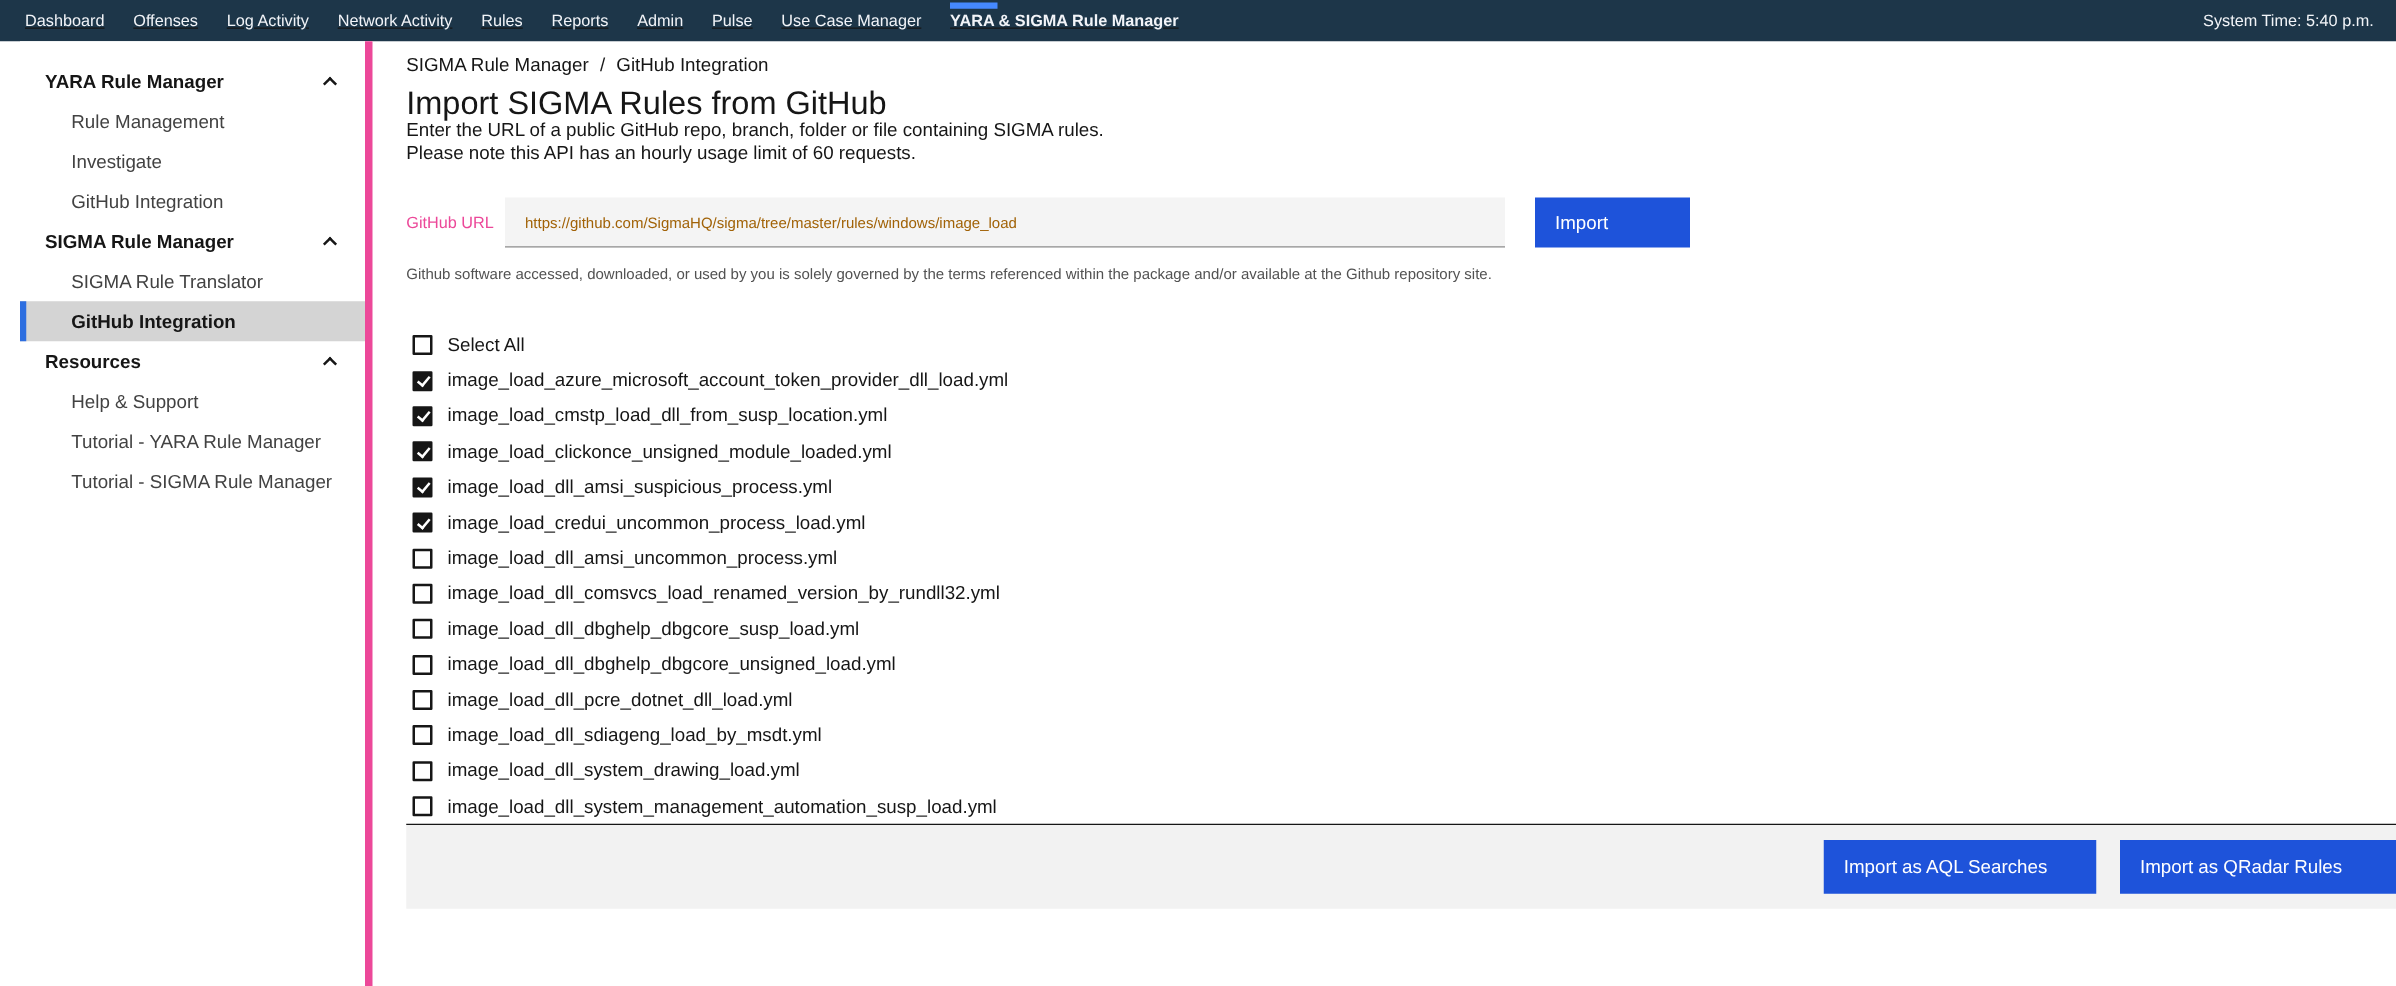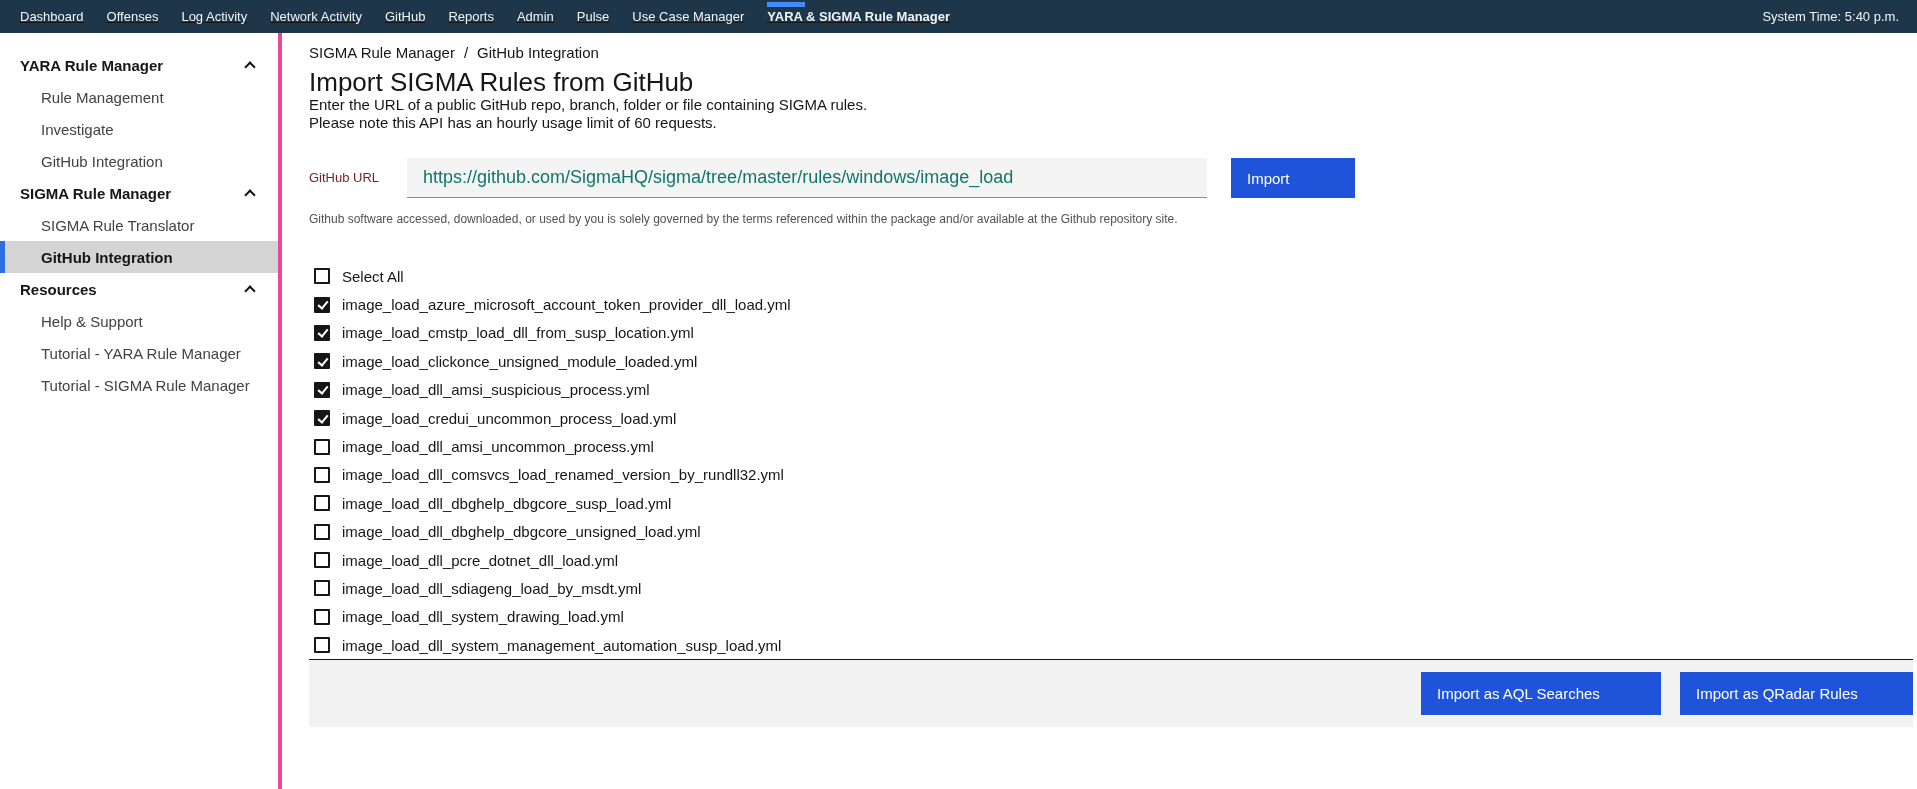--- a/index.html
+++ b/index.html
@@ -21,22 +21,22 @@
   }
   .nav-item.active { font-weight:bold; }
   .nav-item.active::before {
     content:""; position:absolute; top:2px; left:0;
     width:38px; height:5px; background:var(--nav-active-indicator,#4589ff);
   }
   .systime { display:flex; align-items:center; color:#f2f4f8; font-size:13px; white-space:nowrap; }
   
   .main-body { display:flex; height:756px; }
   .sidebar {
-    flex:none; width:282px; border-right:4px solid #ec4899;
-    padding-top:16px; background:#ffffff;
+    flex:none; width:282px; border-right:6px solid #ec4899;
+    padding-top:16px; background:#ffffff;margin-left:16px;
   }
   .side-header {
     height:32px; display:flex; align-items:center; justify-content:space-between;
     padding:0 24px 0 20px; font-size:15px; font-weight:bold; color:#161616; cursor:pointer;
   }
   .chev {
     width:8px; height:8px; border-left:2px solid #161616; border-top:2px solid #161616;
     transform:rotate(45deg); margin-top:3px;
   }
   .side-item {
@@ -49,25 +49,25 @@
     padding-left:36px; font-weight:bold; color:#161616;
   }
   .content { padding:10px 0 0 27px; width:1631px; }
   
   .breadcrumb { display:flex; gap:9px; font-size:15px; line-height:20px; color:#161616; }
   .breadcrumb .crumb { cursor:pointer; }
   .page-title { font-size:26px; font-weight:400; line-height:28px; margin-top:5px; }
   .desc { font-size:15px; line-height:18px; }
   
   .form-row { display:flex; align-items:flex-start; margin-top:26px; }
-  .url-label { width:66px; margin-right:32px; font-size:13px; color:#7f1d1d; line-height:40px; white-space:nowrap; }
+  .url-label { width:66px; margin-right:13px; font-size:13px; color:#ec4899; line-height:40px; white-space:nowrap; }
   .url-input {
     width:800px; height:40px; background:var(--input-bg,#f4f4f4);
     border:none; border-bottom:1px solid #8d8d8d; padding:0 16px;
-    font-size:18px; color:#0f766e; font-family:inherit; outline:none;
+    font-size:12px; color:#a16207; font-family:inherit; outline:none;
   }
   .import-btn {
     margin-left:24px; width:124px; height:40px;
     background:var(--primary-button,#1e53da); color:#ffffff; border:none;
     text-align:left; padding-left:16px; font-size:15px; font-family:inherit; cursor:pointer;
   }
   .disclaimer { margin-top:14px; font-size:12px; line-height:14px; color:#525252; }
   
   .file-list { margin-top:36px; }
   .file-row { height:28.4px; display:flex; align-items:center; gap:12px; padding-left:5px; }
@@ -84,33 +84,33 @@
   
   .footer-bar {
     width:1604px; height:68px; background:var(--footer-bg,#f2f2f2);
     border-top:1px solid #161616;
     display:flex; align-items:center; justify-content:flex-end; gap:19px;
   }
   .footer-btn {
     height:43px; background:var(--primary-button,#1e53da); color:#ffffff; border:none;
     text-align:left; padding:0 16px; font-size:15px; font-family:inherit; cursor:pointer; white-space:nowrap;
   }
-  .btn-aql { width:240px; }
+  .btn-aql { width:218px; }
   .btn-qradar { width:233px; }
 </style>
 </head>
 <body>
 
 <header class="topnav">
   <nav class="nav-items" id="nav-items">
       <div class="nav-item">Dashboard</div>
       <div class="nav-item">Offenses</div>
       <div class="nav-item">Log Activity</div>
       <div class="nav-item">Network Activity</div>
-      <div class="nav-item">GitHub</div>
+      <div class="nav-item">Rules</div>
       <div class="nav-item">Reports</div>
       <div class="nav-item">Admin</div>
       <div class="nav-item">Pulse</div>
       <div class="nav-item">Use Case Manager</div>
       <div class="nav-item active">YARA &amp; SIGMA Rule Manager</div>
     </nav>
   <div class="systime">System Time: 5:40 p.m.</div>
 </header>
 
 <div class="main-body">

